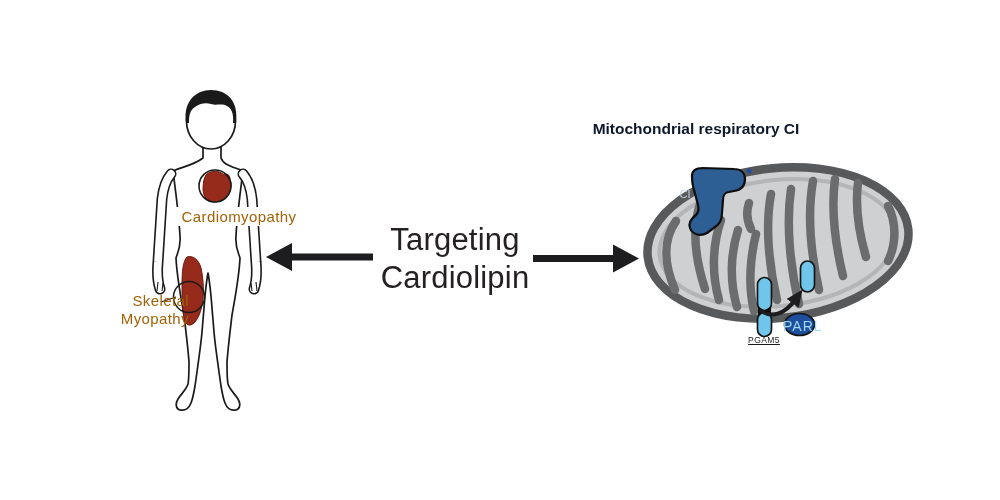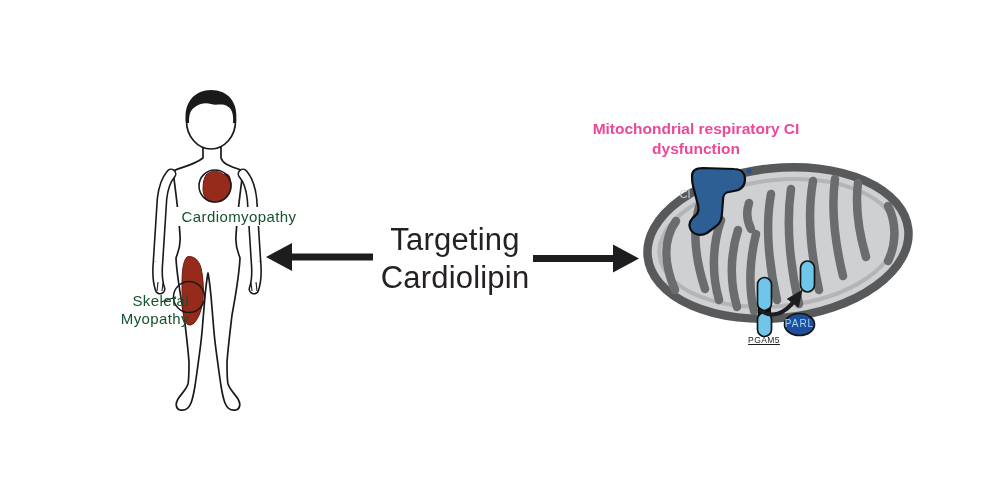--- a/index.html
+++ b/index.html
@@ -7,31 +7,31 @@
     position:relative;width:1000px;height:500px;background:#ffffff;overflow:hidden;
     font-family:"Liberation Sans", sans-serif;
   }
   .canvas svg{position:absolute;left:0;top:0;}
   .lbl{position:absolute;white-space:nowrap;}
   .title{
     left:340px;top:221px;width:230px;text-align:center;
     font-size:31px;line-height:38px;color:#252122;letter-spacing:0.2px;
   }
   .small-gray{
-    color:#14532d;font-size:15px;letter-spacing:0.4px;text-align:center;
+    color:#a16207;font-size:15px;letter-spacing:0.4px;text-align:center;
   }
   .cardio-lbl{left:169px;top:207px;width:140px;background:#ffffff;padding:1px 0;}
   .skeletal-lbl{left:69px;top:292px;width:120px;line-height:18px;text-align:right;}
   .blue-heading{
-    color:#ec4899;font-weight:bold;font-size:15.5px;line-height:20px;text-align:center;
+    color:#0f172a;font-weight:bold;font-size:15.5px;line-height:20px;text-align:center;
   }
   .mito-heading{left:560px;top:119px;width:272px;}
   .parl-heading{left:659px;top:358px;width:272px;}
   .ci-lbl{left:672px;top:188px;width:26px;text-align:center;font-size:11px;color:#bfd4e6;}
-  .parl-lbl{left:783px;top:318px;width:33px;text-align:center;font-size:10px;letter-spacing:1px;color:#9fd9f4;}
+  .parl-lbl{left:783px;top:318px;width:33px;text-align:center;font-size:14px;letter-spacing:1px;color:#9fd9f4;}
   .pgam5-lbl{left:744px;top:335px;width:40px;text-align:center;font-size:8.5px;letter-spacing:0.4px;color:#1a1a1a;text-decoration:underline;}
 </style>
 </head>
 <body>
 
 <div class="canvas">
 
   <svg width="1000" height="500" viewBox="0 0 1000 500">
     <defs>
       <marker id="ah" markerUnits="userSpaceOnUse" markerWidth="17" markerHeight="15" refX="4" refY="7.5" orient="auto">
@@ -158,21 +158,20 @@
 
   <div class="lbl small-gray cardio-lbl">Cardiomyopathy</div>
 
   <div class="lbl small-gray skeletal-lbl">
     <span style="display:block">Skeletal</span>
     <span style="display:block">Myopathy</span>
   </div>
 
   <div class="lbl blue-heading mito-heading">
     <span style="display:block">Mitochondrial respiratory CI</span>
-    <span style="display:block">dysfunction</span>
   </div>
 
 
   <div class="lbl ci-lbl">CI</div>
   <div class="lbl parl-lbl">PARL</div>
   <div class="lbl pgam5-lbl">PGAM5</div>
 
 </div>
 
 </body></html>

